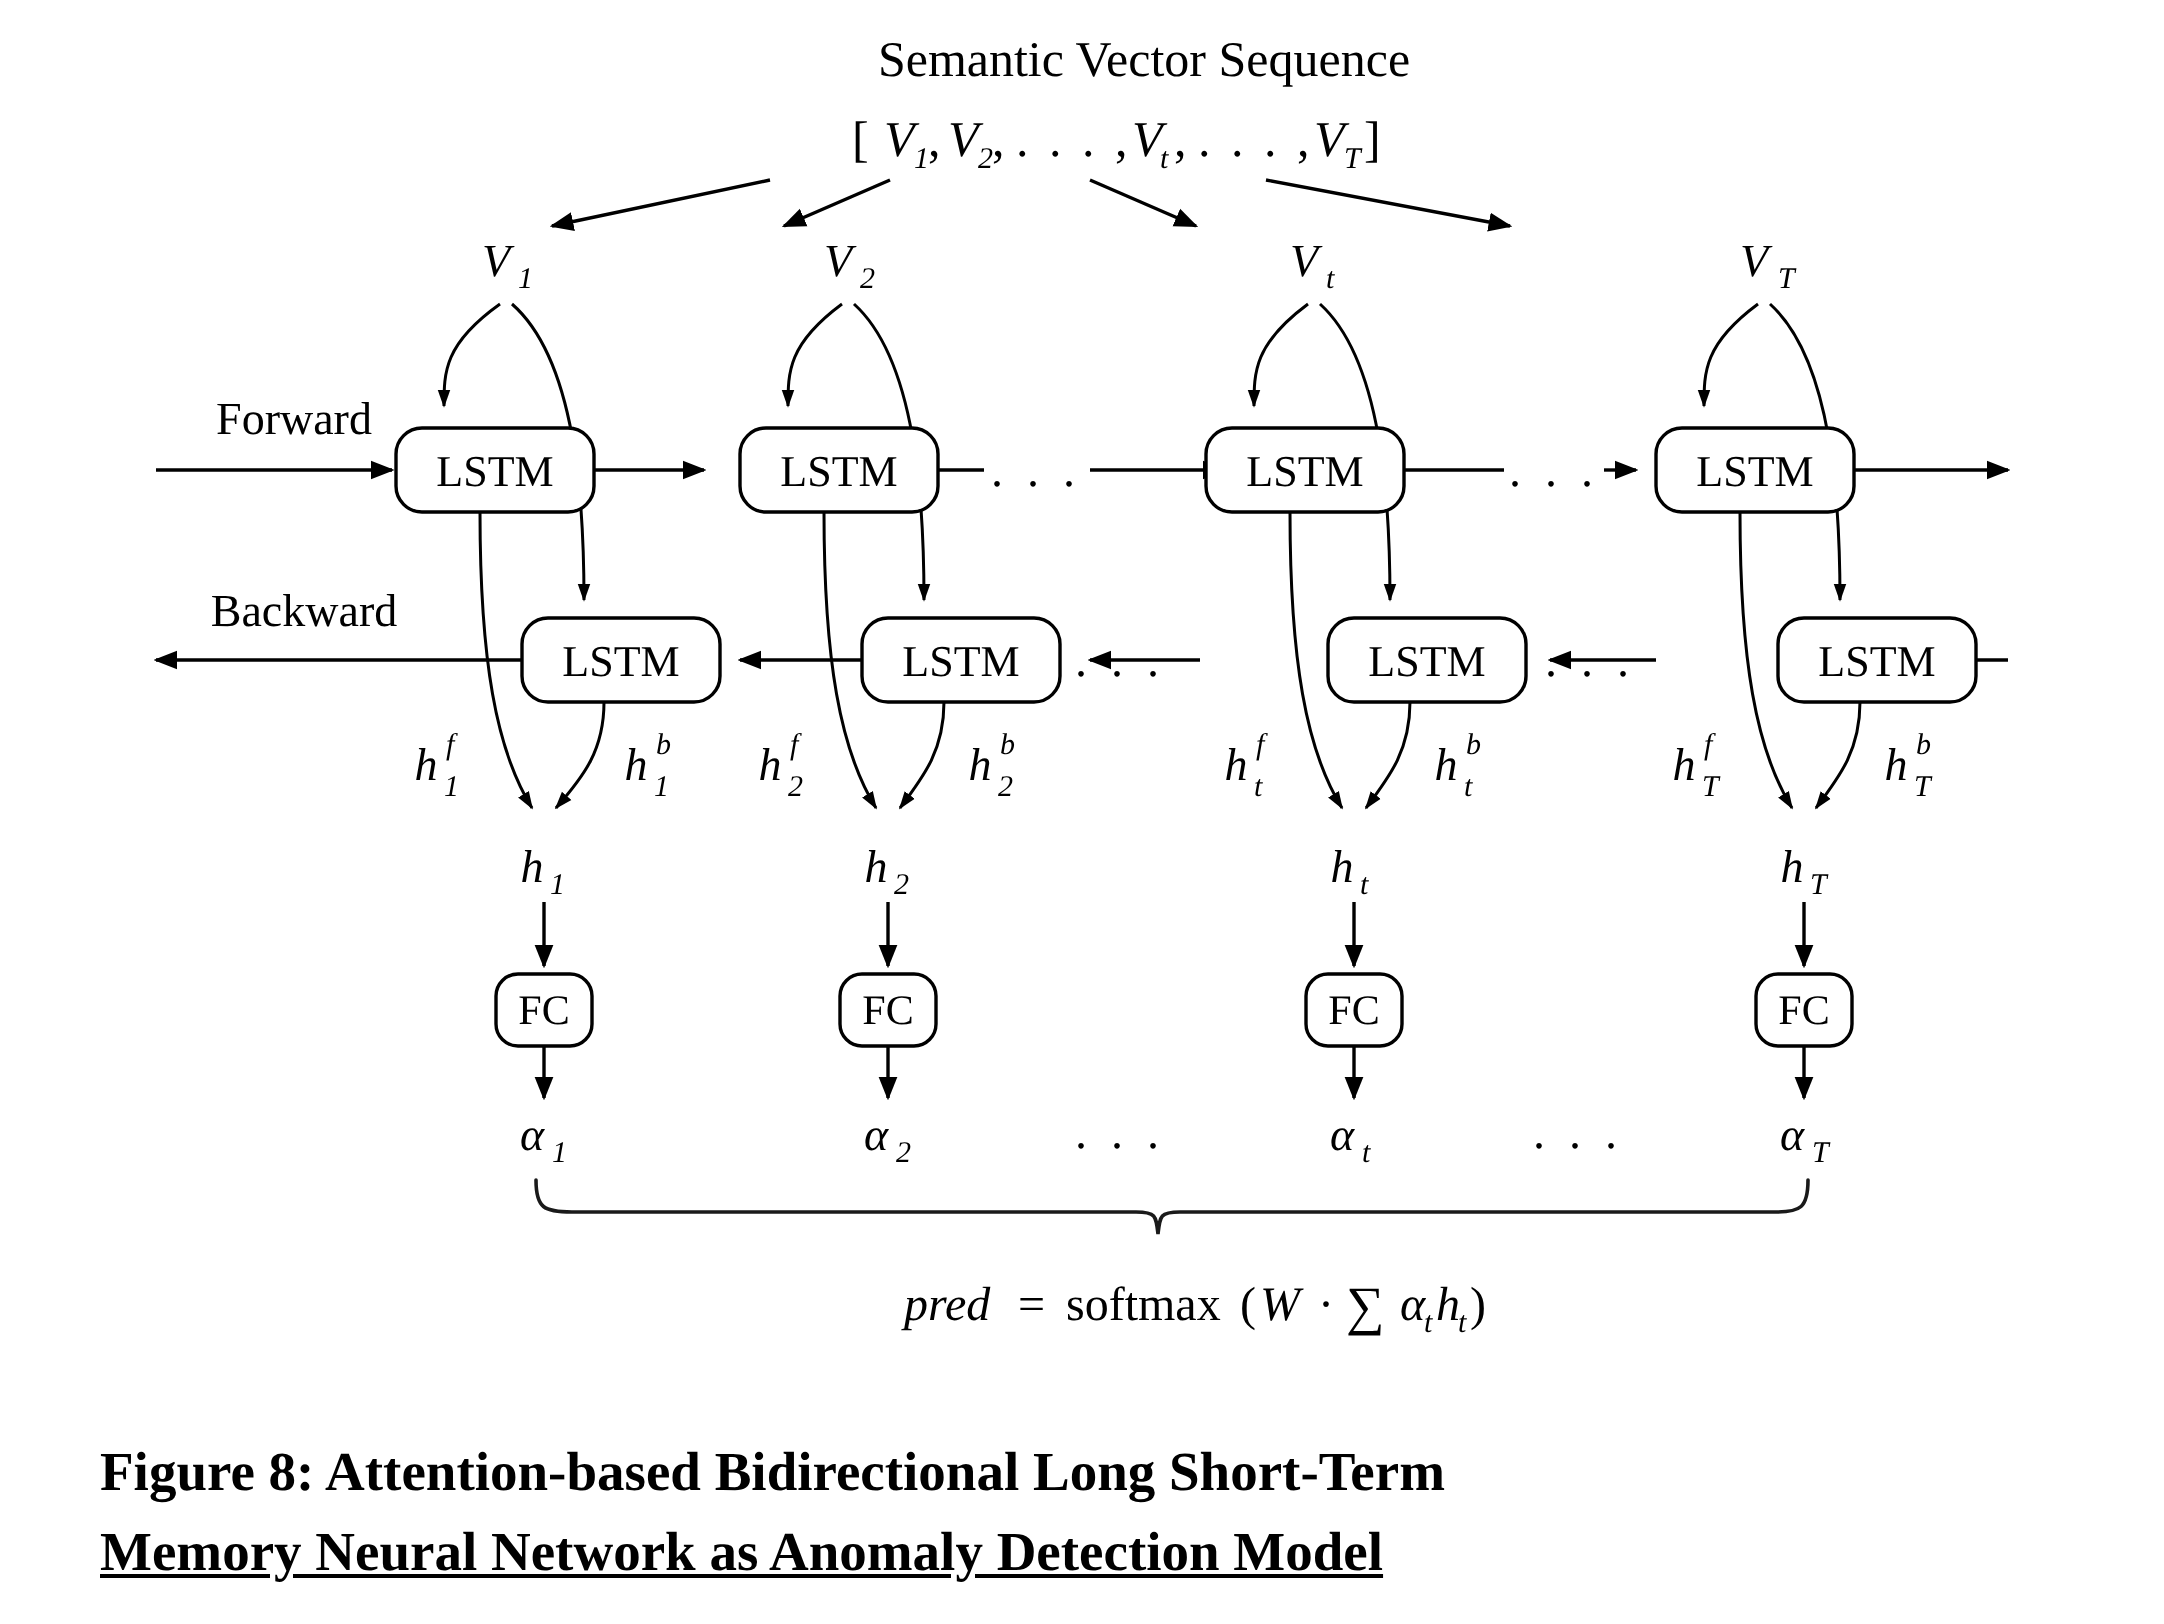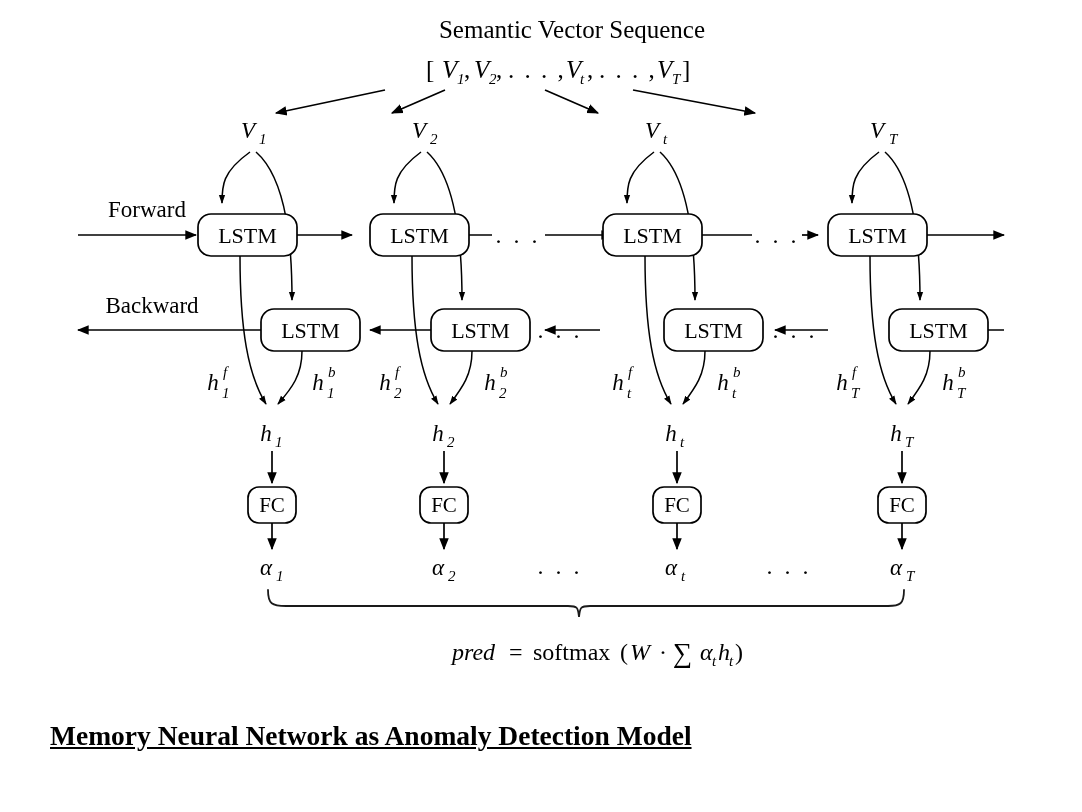--- a/index.html
+++ b/index.html
@@ -397,16 +397,17 @@
       <text class="t-formula" x="673" y="662" style="text-anchor:start;font-size:27px;">∑</text>
       <text class="t-formula" x="700" y="660" style="text-anchor:start;font-style:italic;">α</text>
       <text class="t-sub" x="712" y="666" style="text-anchor:start;">t</text>
       <text class="t-formula" x="718" y="660" style="text-anchor:start;font-style:italic;">h</text>
       <text class="t-sub" x="729" y="666" style="text-anchor:start;">t</text>
       <text class="t-formula" x="735" y="660" style="text-anchor:start;">)</text>
     </g>
   </svg>
 
   <div class="caption">
+    <span>Figure 8:  Attention-based  Bidirectional  Long  Short-Term</span>
     <span class="line2">Memory Neural Network as Anomaly Detection Model</span>
   </div>
 
 </div>
 
 </body></html>

